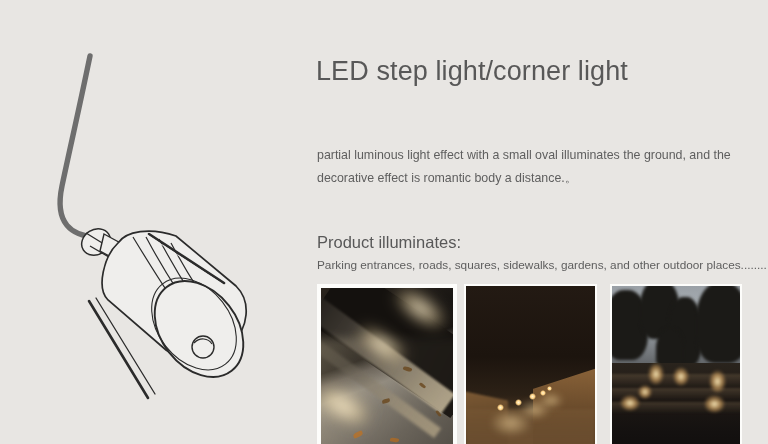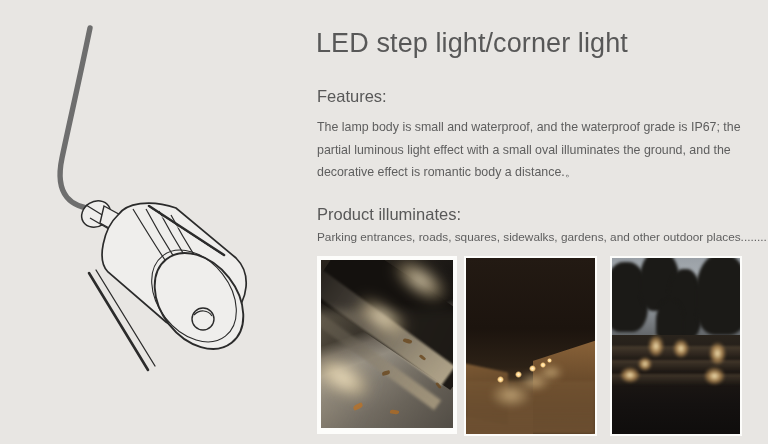--- a/index.html
+++ b/index.html
@@ -11,20 +11,21 @@
     height: 444px;
     background: #e8e6e3;
     font-family: "Liberation Sans", sans-serif;
     overflow: hidden;
     position: relative;
   }
   .page {
     position: absolute;
     inset: 0;
     background: #e8e6e3;
+    margin-top: 28px;
   }
 
   
   .product-art {
     position: absolute;
     left: 0;
     top: 0;
     width: 310px;
     height: 444px;
   }
@@ -270,24 +271,22 @@
       <path d="M147 207 L222 256" fill="none" stroke="#efeeec" stroke-width="0.8"></path>
       <path d="M89 273 L148 370" fill="none" stroke="#2b2b2b" stroke-width="2.6" stroke-linecap="round"></path>
       <path d="M96 270 L155 366" fill="none" stroke="#2b2b2b" stroke-width="1.3" stroke-linecap="round"></path>
     </svg>
   </div>
 
   <div class="content">
 
     <div class="title">LED step light/corner light</div>
 
-    <div class="section-heading heading-features">Features:</div>
 
     <div class="body-text">
-      <p>The lamp body is small and waterproof, and the waterproof grade is IP67; the</p>
       <p> partial luminous light effect with a small oval illuminates the ground, and the</p>
       <p>decorative effect is romantic body a distance.。</p>
     </div>
 
     <div class="section-heading heading-application">Product illuminates:</div>
 
     <div class="application-text">Parking entrances, roads, squares, sidewalks, gardens,  and other outdoor places........</div>
   </div>
 
   <div class="gallery">

